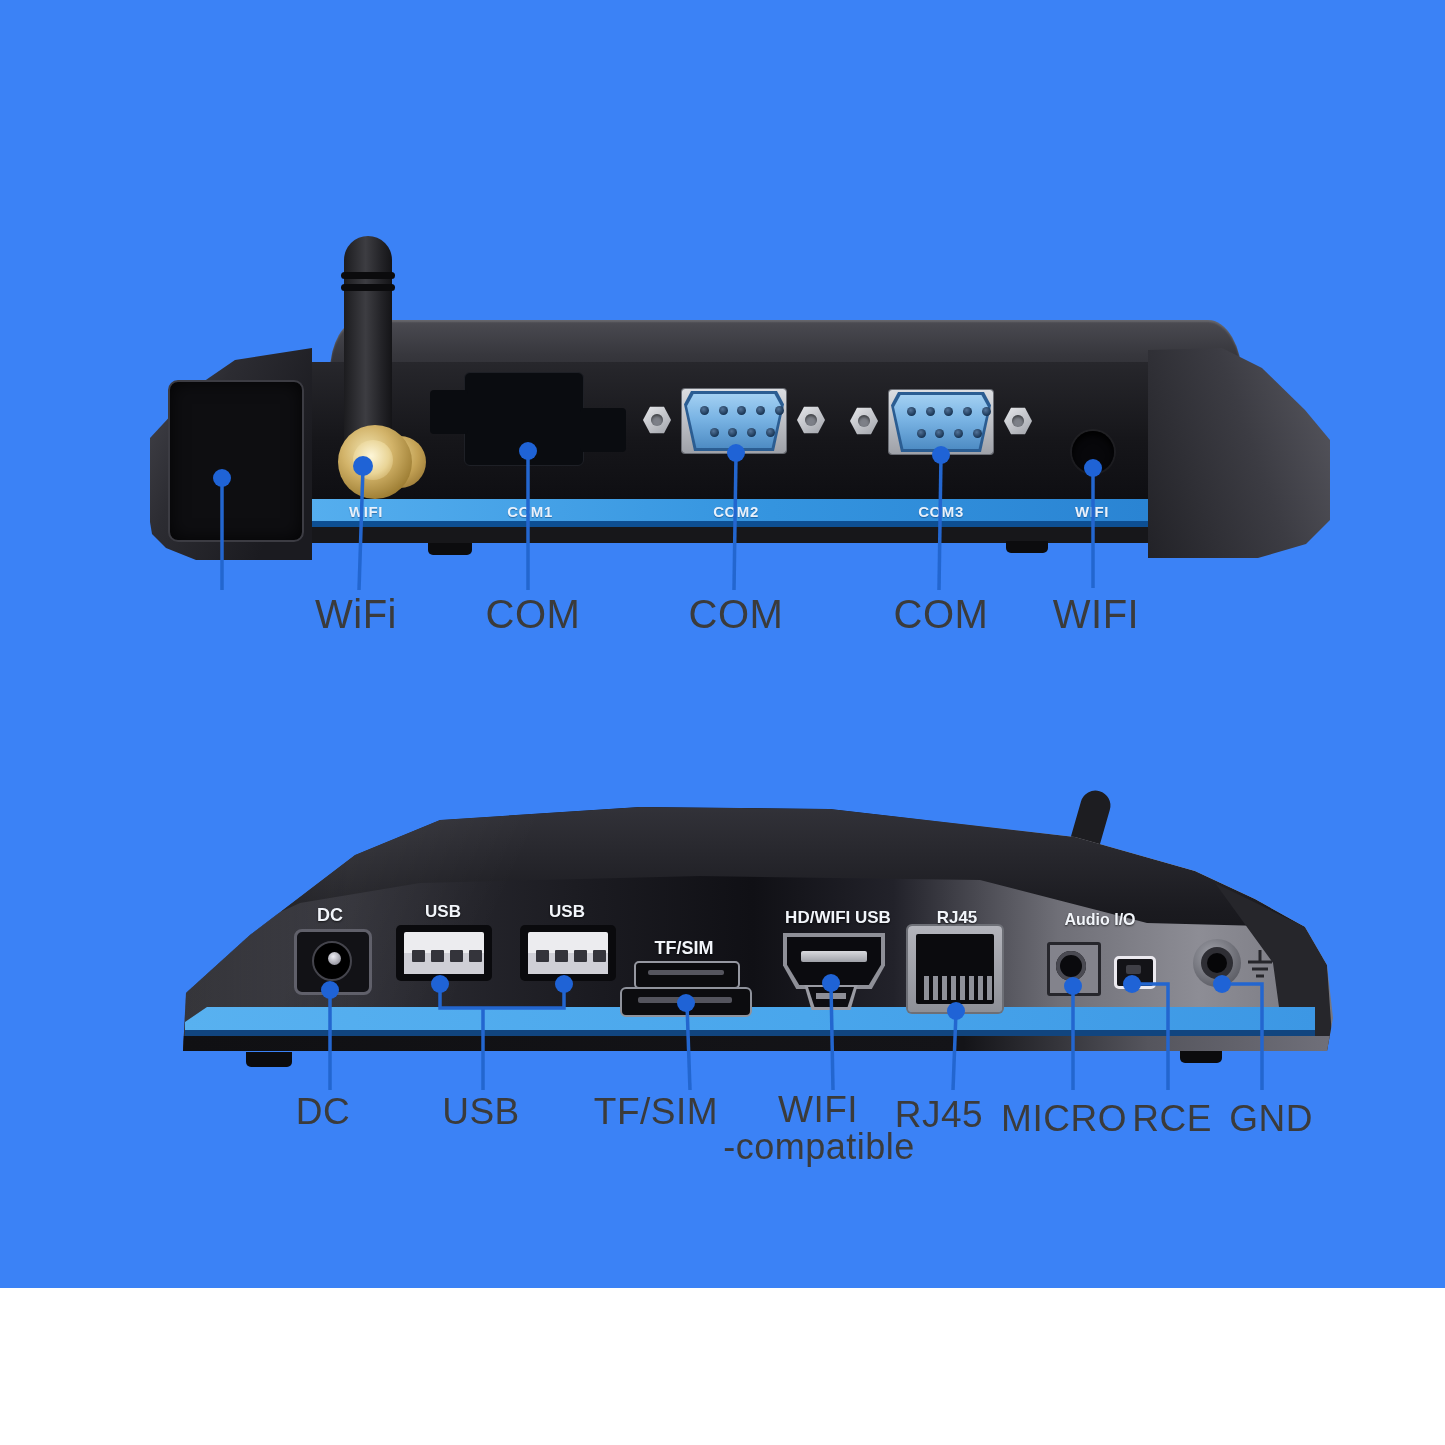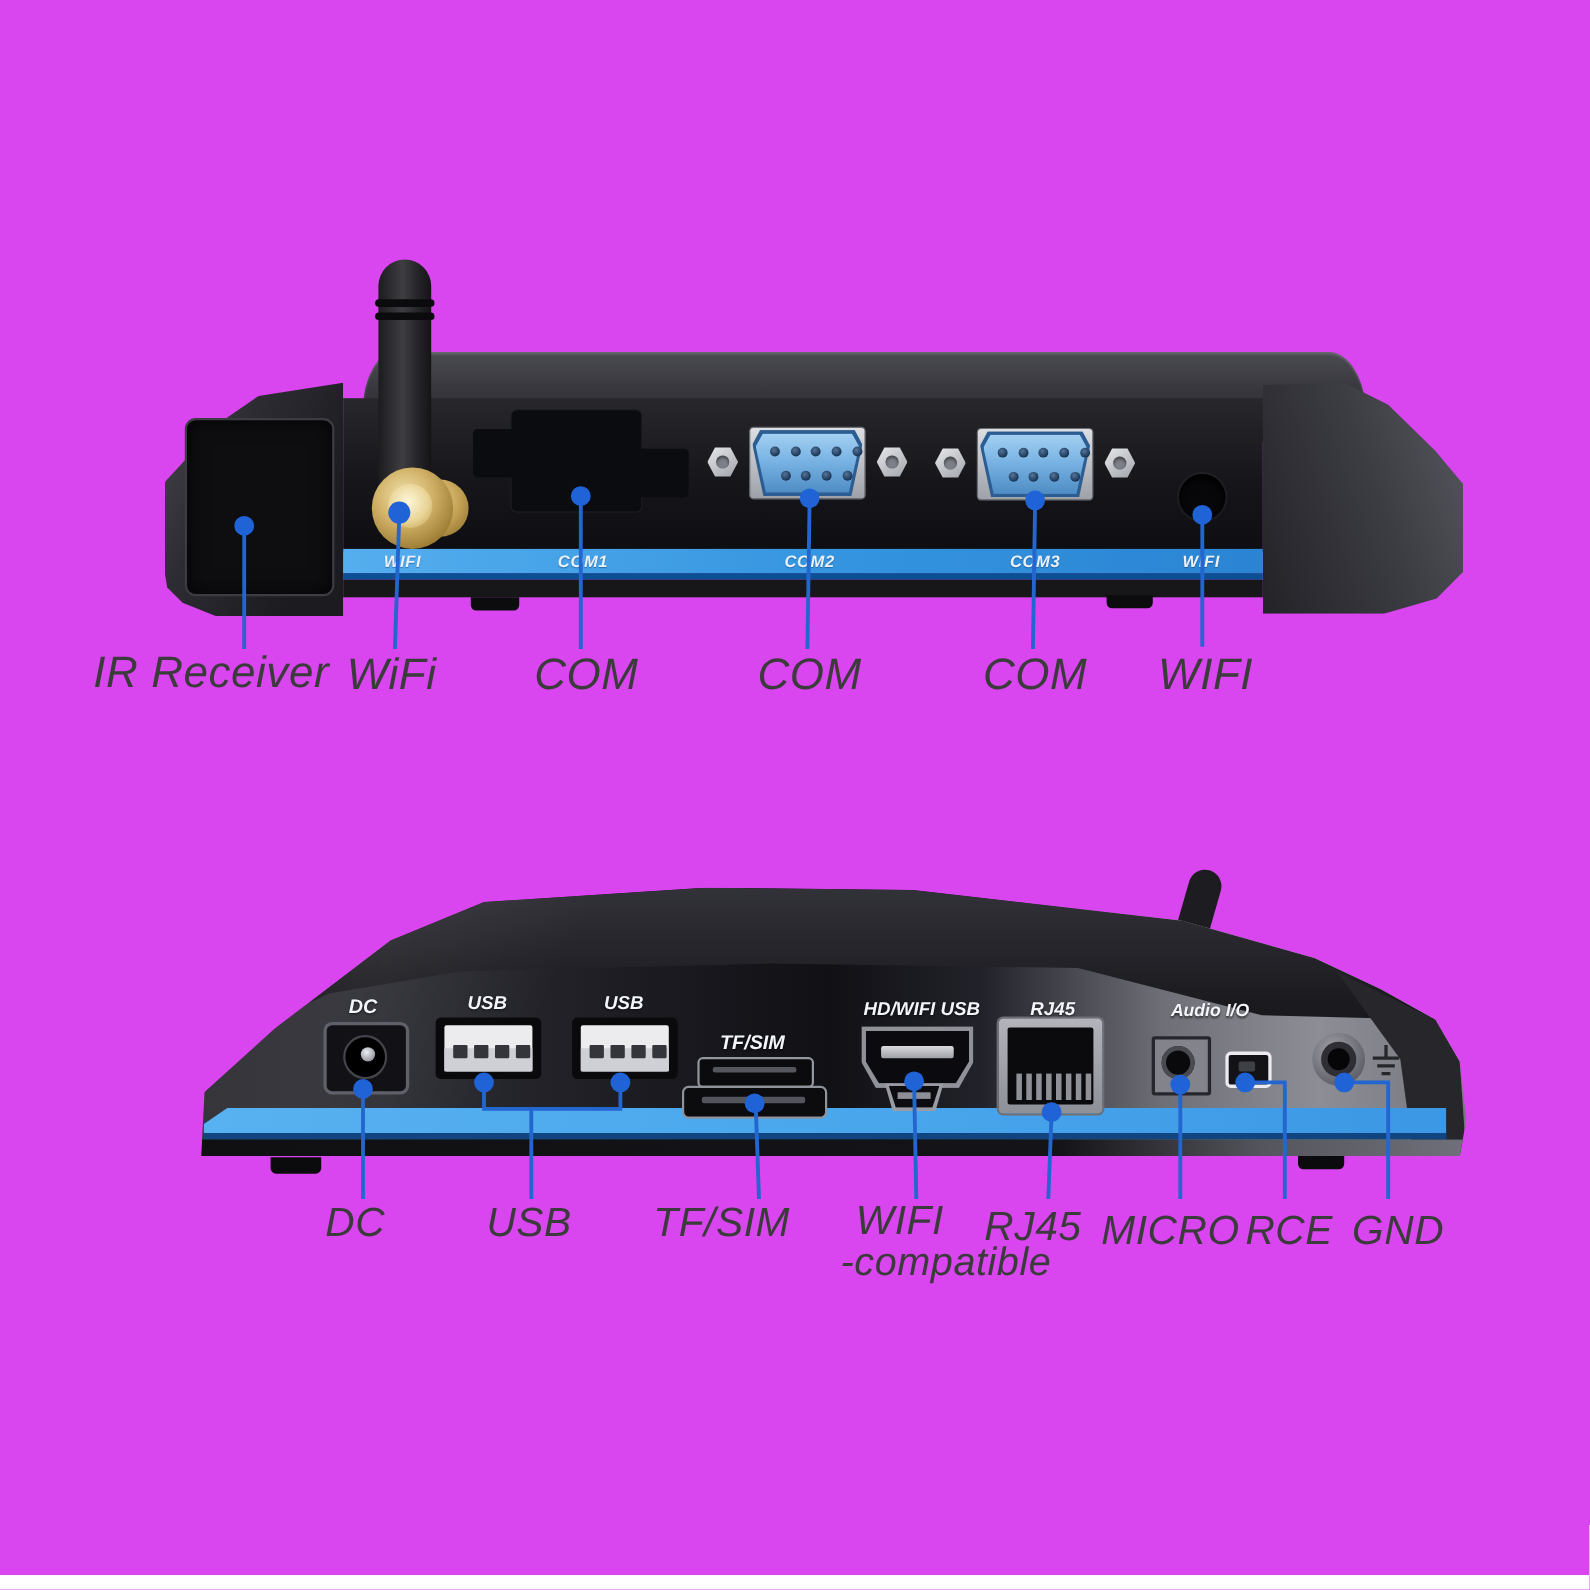--- a/index.html
+++ b/index.html
@@ -1,17 +1,17 @@
 <!DOCTYPE html>
 <html><head>
 <meta charset="utf-8">
 <style>
   html,body{margin:0;padding:0;background:#fff;}
-  .stage{position:relative;width:1445px;height:1432px;background:#d946ef;overflow:hidden;
-         font-family:"Liberation Sans", sans-serif;font-style:italic;}
+  .stage{position:relative;width:1445px;height:1288px;background:#3b82f6;overflow:hidden;
+         font-family:"Liberation Sans", sans-serif;}
   .abs{position:absolute;}
   .callout{position:absolute;transform:translate(-50%,-50%);font-size:40px;color:#3b3b3b;
            white-space:nowrap;letter-spacing:0.5px;}
   .callout-b{position:absolute;transform:translate(-50%,-50%);font-size:37px;color:#3b3b3b;
            white-space:nowrap;letter-spacing:0.5px;}
   .strip-label{position:absolute;transform:translate(-50%,-50%);font-weight:bold;font-size:15px;
            color:#e9f1fb;letter-spacing:0.6px;white-space:nowrap;text-shadow:0 1px 1px rgba(0,40,90,.45);}
   .dev-label{position:absolute;transform:translate(-50%,-50%);font-weight:bold;color:#f2f5fa;
            white-space:nowrap;text-shadow:0 1px 2px rgba(0,0,0,.65);}
   .circle{border-radius:50%;}
@@ -125,21 +125,20 @@
     <div class="abs circle" style="left:1072px;top:431px;width:42px;height:42px;z-index:5;background:#07070a;
                 box-shadow:inset 0 4px 7px #000, 0 0 0 2px rgba(255,255,255,0.04);"></div>
 
     <span class="strip-label" style="left:366px;top:511px;z-index:8;">WIFI</span>
     <span class="strip-label" style="left:530px;top:511px;z-index:8;">COM1</span>
     <span class="strip-label" style="left:736px;top:511px;z-index:8;">COM2</span>
     <span class="strip-label" style="left:941px;top:511px;z-index:8;">COM3</span>
     <span class="strip-label" style="left:1092px;top:511px;z-index:8;">WIFI</span>
   </div>
 
-  <span class="callout" style="left:192px;top:612px;">IR Receiver</span>
   <span class="callout" style="left:356px;top:614px;">WiFi</span>
   <span class="callout" style="left:533px;top:614px;">COM</span>
   <span class="callout" style="left:736px;top:614px;">COM</span>
   <span class="callout" style="left:941px;top:614px;">COM</span>
   <span class="callout" style="left:1096px;top:614px;">WIFI</span>
 
   <div class="abs" style="left:1076px;top:790px;width:30px;height:62px;z-index:1;border-radius:15px 15px 4px 4px;
               background:#1d1d21;transform:rotate(16deg);"></div>
 
   <div class="abs" style="left:165px;top:793px;width:1175px;height:265px;z-index:2;
@@ -251,21 +250,21 @@
   <span class="dev-label" style="left:567px;top:912px;font-size:17px;z-index:8;">USB</span>
   <span class="dev-label" style="left:684px;top:948px;font-size:18px;z-index:8;">TF/SIM</span>
   <span class="dev-label" style="left:838px;top:918px;font-size:17px;z-index:8;">HD/WIFI USB</span>
   <span class="dev-label" style="left:957px;top:918px;font-size:17px;z-index:8;">RJ45</span>
   <span class="dev-label" style="left:1100px;top:920px;font-size:16px;z-index:8;">Audio I/O</span>
 
   <span class="callout-b" style="left:323px;top:1112px;">DC</span>
   <span class="callout-b" style="left:481px;top:1112px;">USB</span>
   <span class="callout-b" style="left:656px;top:1112px;">TF/SIM</span>
   <span class="callout-b" style="left:818px;top:1110px;">WIFI</span>
-  <span class="callout-b" style="left:860px;top:1147px;font-size:36px;">-compatible</span>
+  <span class="callout-b" style="left:819px;top:1147px;font-size:36px;">-compatible</span>
   <span class="callout-b" style="left:939px;top:1115px;">RJ45</span>
   <span class="callout-b" style="left:1064px;top:1119px;">MICRO</span>
   <span class="callout-b" style="left:1172px;top:1119px;">RCE</span>
   <span class="callout-b" style="left:1271px;top:1119px;">GND</span>
 
   <svg class="leads" width="1445" height="1445" viewBox="0 0 1445 1445">
     <g stroke="#2366cf" stroke-width="3.5" fill="none">
 
       <line x1="222" y1="478" x2="222" y2="590"></line>
       <line x1="363" y1="468" x2="359" y2="590"></line>

